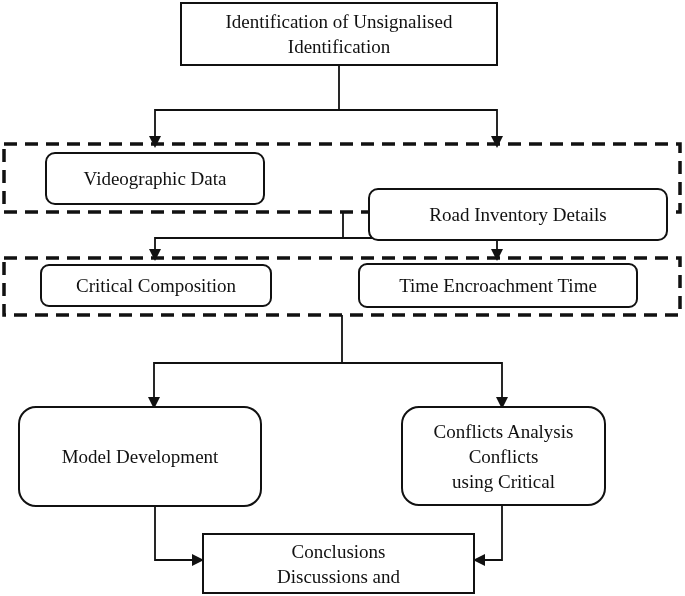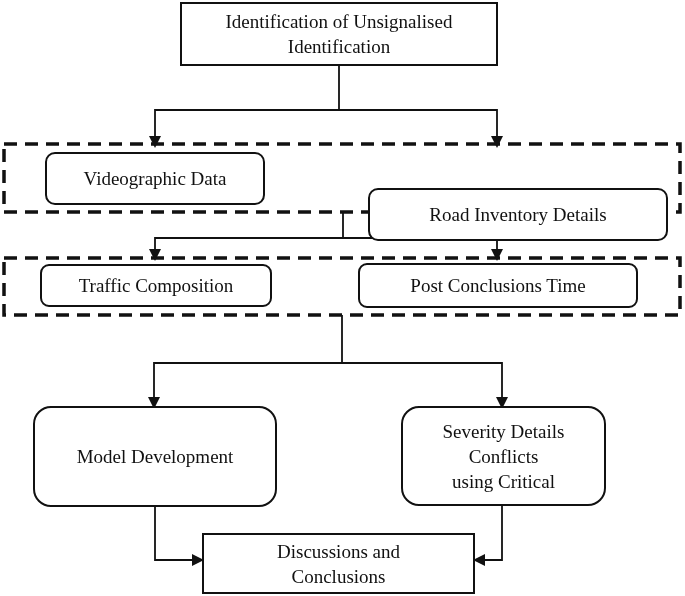--- a/index.html
+++ b/index.html
@@ -75,35 +75,35 @@
 
   <div class="node rounded-sm" style="left:45px; top:152px; width:220px; height:53px;">
     <div class="line">Videographic Data</div>
   </div>
 
   <div class="node rounded-sm" style="left:368px; top:152px; width:300px; height:53px;margin-top:36px;">
     <div class="line">Road Inventory Details</div>
   </div>
 
   <div class="node rounded-sm" style="left:40px; top:264px; width:232px; height:43px; border-radius:9px;">
-    <div class="line">Traffic Composition</div>
+    <div class="line">Critical Composition</div>
   </div>
 
   <div class="node rounded-sm" style="left:358px; top:263px; width:280px; height:45px; border-radius:9px;">
-    <div class="line">Post Conclusions Time</div>
+    <div class="line">Time Encroachment Time</div>
   </div>
 
-  <div class="node rounded-lg" style="left:33px; top:406px; width:244px; height:101px;">
+  <div class="node rounded-lg" style="left:18px; top:406px; width:244px; height:101px;">
     <div class="line">Model Development</div>
   </div>
 
   <div class="node rounded-lg" style="left:401px; top:406px; width:205px; height:100px;">
-    <div class="line">Severity Details</div>
+    <div class="line">Conflicts Analysis</div>
     <div class="line">Conflicts</div>
     <div class="line">using Critical</div>
   </div>
 
   <div class="node sharp" style="left:202px; top:533px; width:273px; height:61px;">
+    <div class="line">Conclusions</div>
     <div class="line">Discussions and</div>
-    <div class="line">Conclusions</div>
   </div>
 
 </div>
 
 </body></html>

